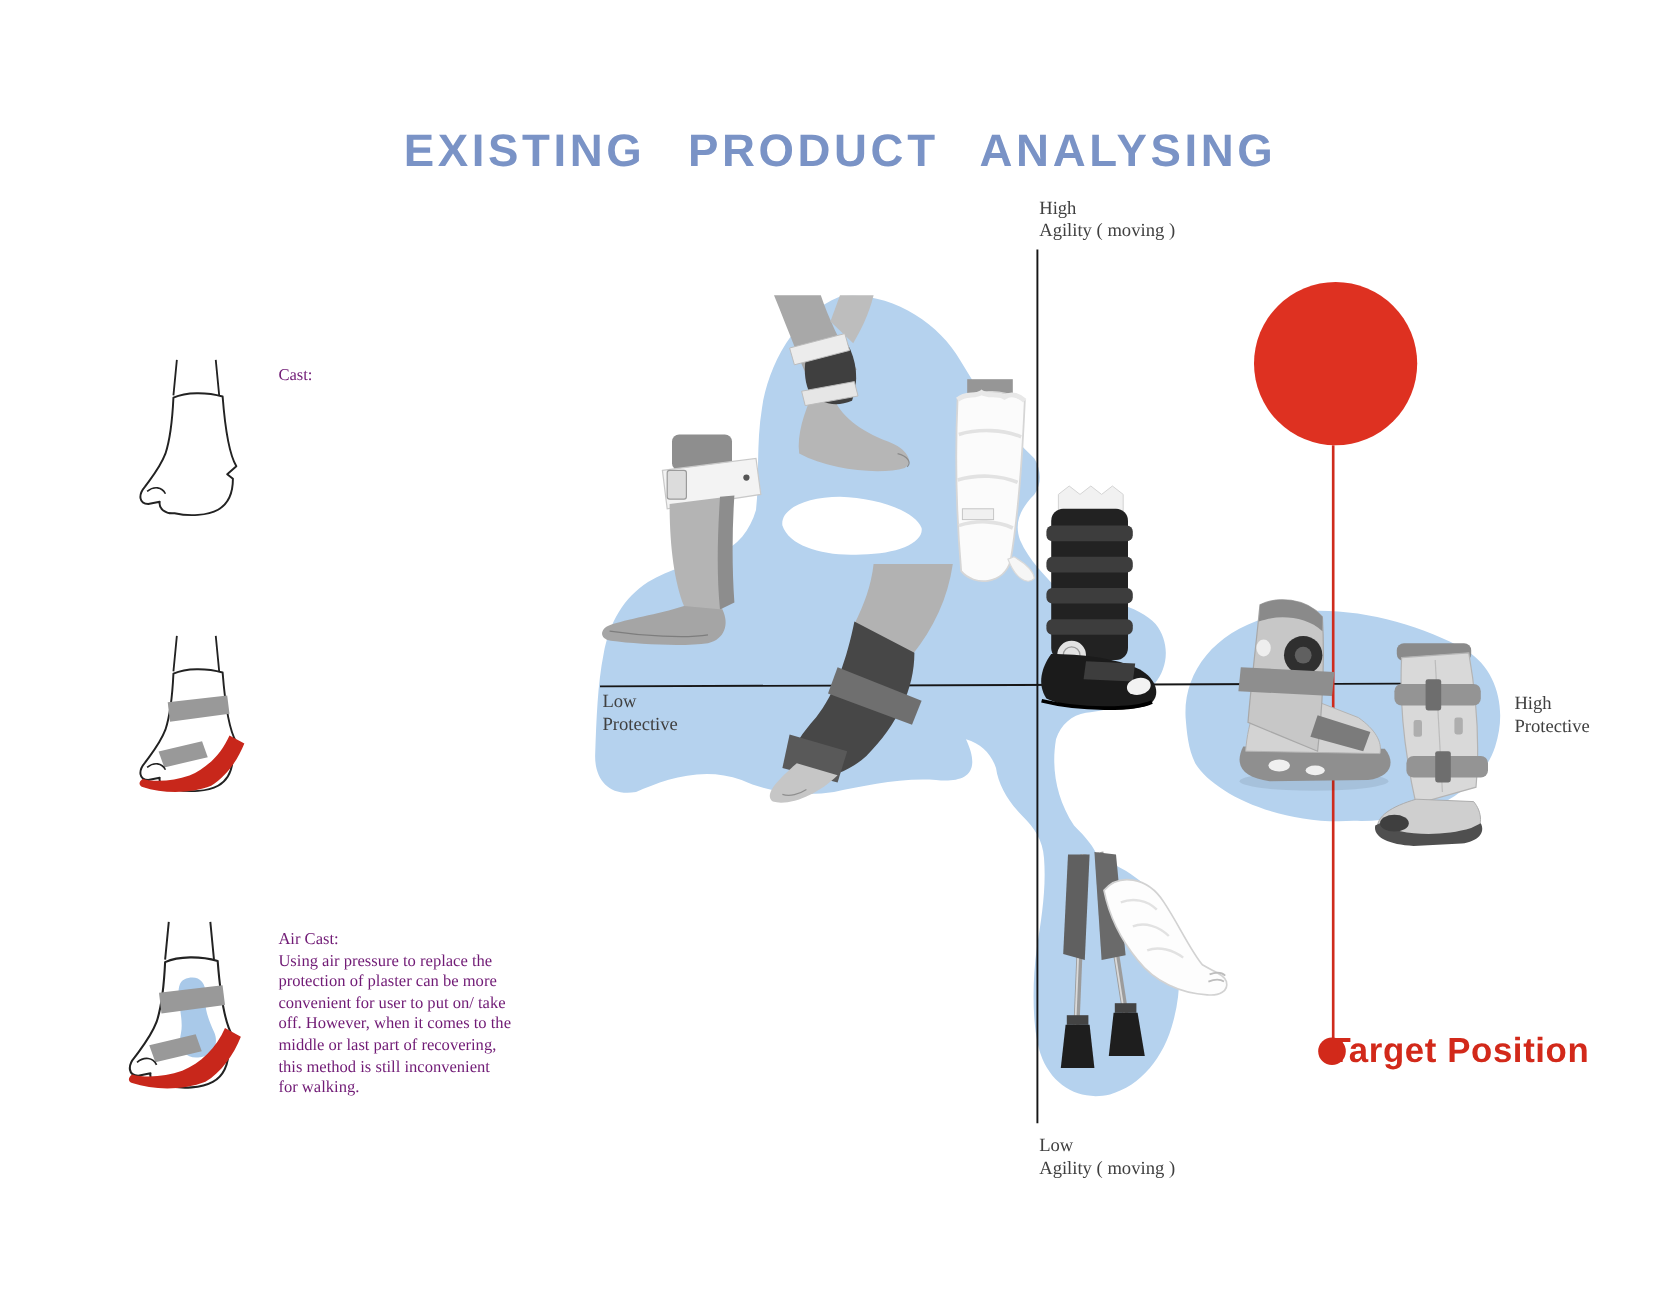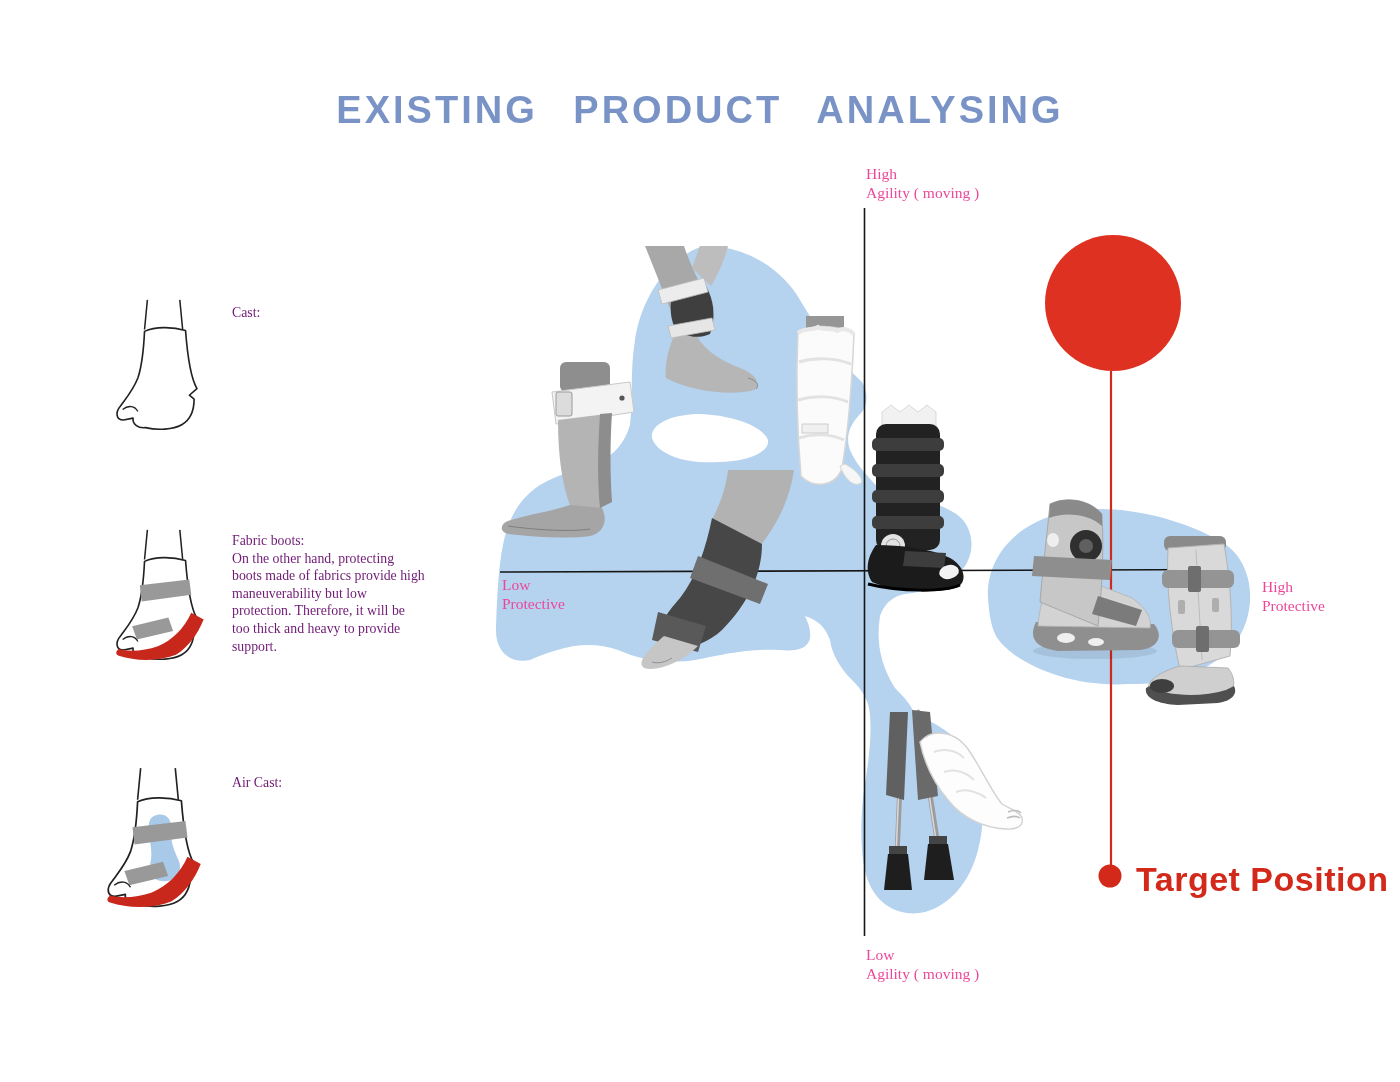--- a/index.html
+++ b/index.html
@@ -1,28 +1,28 @@
 <!DOCTYPE html>
 <html><head>
 <meta charset="utf-8">
 <style>
   html,body{margin:0;padding:0;background:#ffffff;}
   .canvas{position:relative;width:1400px;height:1082px;background:#fff;overflow:hidden;
           font-family:"Liberation Serif",serif;color:#1a1a1a;}
-  .title{position:absolute;left:0;right:0;top:89px;margin:0;text-align:center;
+  .title{position:absolute;left:0;right:0;top:89px;margin:16px;text-align:center;
          font-family:"Liberation Sans",sans-serif;font-weight:bold;font-size:38px;
          letter-spacing:3px;word-spacing:22px;color:#7A93C6;}
   .sketch{position:absolute;}
   .item-text{position:absolute;font-size:13.8px;line-height:17.6px;color:#701a75;}
   .item-heading{white-space:pre-line;}
   .item-body{white-space:pre-line;}
   .map-svg{position:absolute;left:0;top:0;width:1400px;height:1082px;}
-  .axis-label{position:absolute;font-size:15.5px;line-height:18.5px;color:#ec4899;white-space:pre-line;}
-  .target-label{position:absolute;left:1136px;top:860px;font-family:"Liberation Sans",sans-serif;
-                font-weight:bold;font-size:34px;color:#D2291A;letter-spacing:0.5px;}
+  .axis-label{position:absolute;font-size:15.5px;line-height:18.5px;color:#404040;white-space:pre-line;}
+  .target-label{position:absolute;left:1108px;top:860px;font-family:"Liberation Sans",sans-serif;
+                font-weight:bold;font-size:29px;color:#D2291A;letter-spacing:0.5px;}
 </style>
 </head>
 <body>
 
 <div class="canvas">
 
   <h1 class="title">EXISTING PRODUCT ANALYSING</h1>
 
   <svg class="map-svg" viewBox="0 0 1400 1082" aria-hidden="true">
 
@@ -189,32 +189,30 @@
     <path d="M28,60 L80,54 L82,70 L30,77 Z" fill="#999999"></path>
     <path d="M20,103 L58,94 L63,108 L25,117 Z" fill="#999999"></path>
     <path d="M6,134 C24,140 48,140 66,133 C79,125 89,111 95,96 L82,89 C75,105 62,118 47,124 C33,129 17,130 6,127 C2,130 3,133 6,134 Z" fill="#C8271B"></path>
     <path d="M10,117 C16,112 23,113 26,119" fill="none" stroke="#222" stroke-width="1.4"></path>
   </svg>
 
   <div class="item-text" style="left:232px;top:304px">
     <div class="item-heading">Cast:</div>
   </div>
 
-  <div class="item-text" style="left:232px;top:532px">
-    <div class="item-heading">Fabric boots:</div>
-    <div class="item-body">On the other hand, protecting
-boots made of fabrics provide high
-maneuverability but low
-protection. Therefore, it will be
-too thick and heavy to provide
-support.</div>
-  </div>
 
   <div class="item-text" style="left:232px;top:774px">
     <div class="item-heading">Air Cast:</div>
+    <div class="item-body">Using air pressure to replace the
+protection of plaster can be more
+convenient for user to put on/ take
+off. However, when it comes to the
+middle or last part of recovering,
+this method is still inconvenient
+for walking.</div>
   </div>
 
   <div class="axis-label" style="left:866px;top:165px">High
 Agility ( moving )</div>
   <div class="axis-label" style="left:866px;top:946px">Low
 Agility ( moving )</div>
   <div class="axis-label" style="left:502px;top:576px">Low
 Protective</div>
   <div class="axis-label" style="left:1262px;top:578px">High
 Protective</div>

